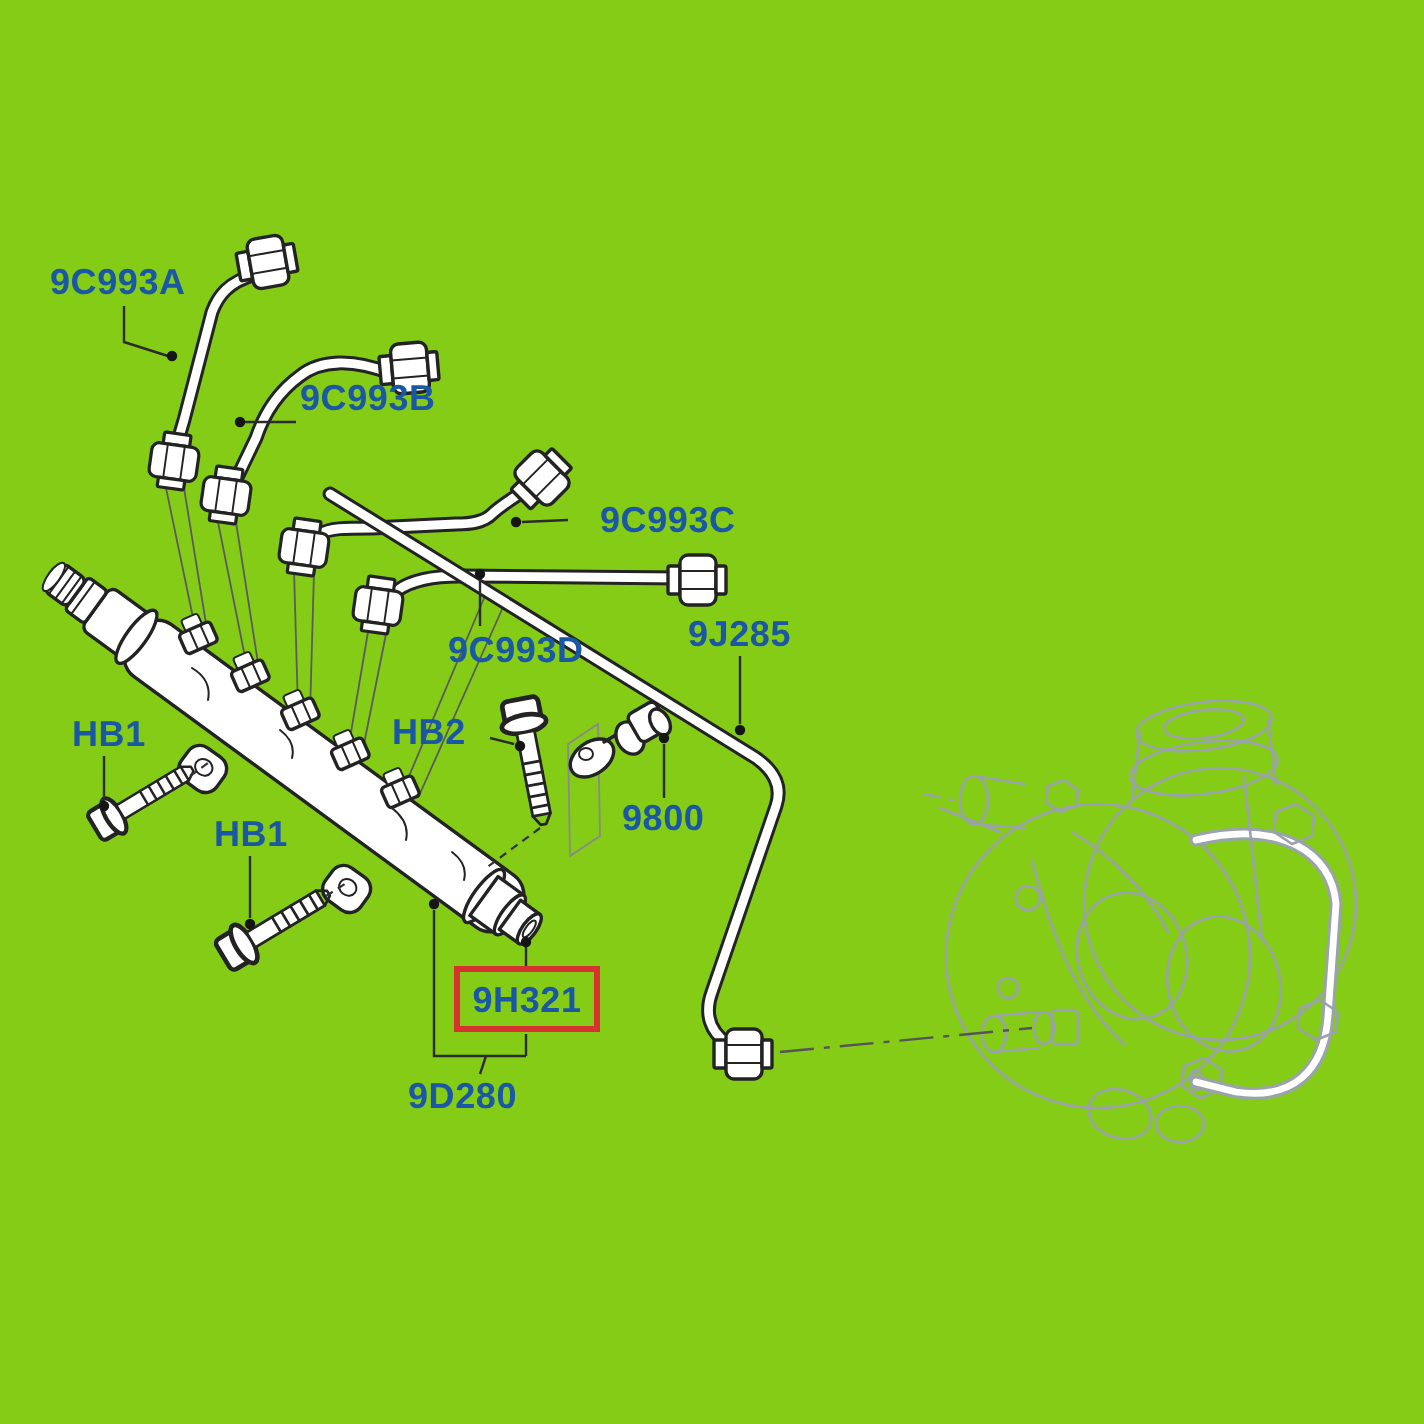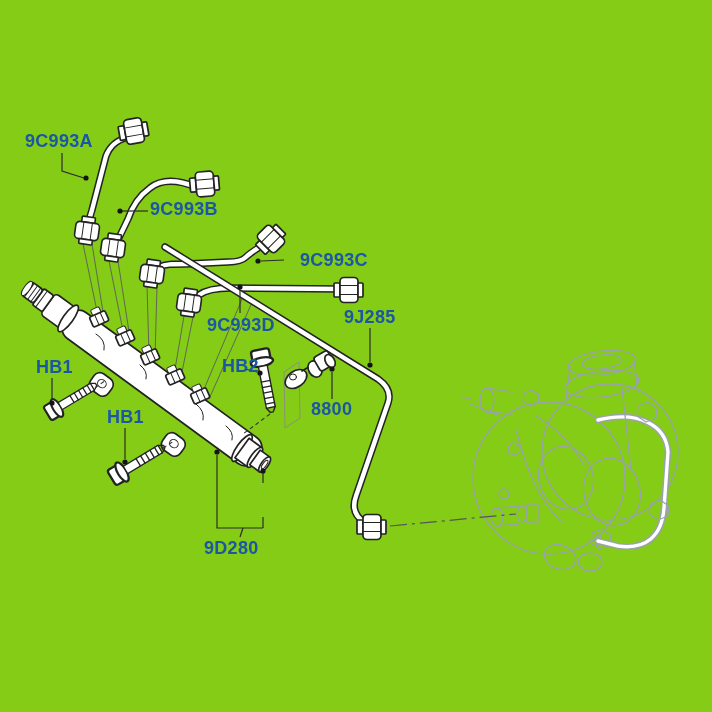--- a/index.html
+++ b/index.html
@@ -218,23 +218,26 @@
       <path class="leader" d="M 332,399 L 332,372"></path>
         <circle class="dot" cx="332" cy="369" r="2.6"></circle>
 
       <path class="leader" d="M 263,472 L 263,483 M 263,517 L 263,528 M 217,455 L 217,528 L 263,528 M 243,528 L 240,537"></path>
       <circle class="dot" cx="263" cy="471" r="2.6"></circle>
         <circle class="dot" cx="217" cy="452" r="2.6"></circle>
     </g>
   </svg>
 
   <div class="plabel" style="left:25px;top:132px">9C993A</div>
-  <div class="plabel" style="left:150px;top:200px">9C993B</div>
+  <div class="plabel" style="left:150px;top:190px">9C993B</div>
   <div class="plabel" style="left:300px;top:251px">9C993C</div>
-  <div class="plabel" style="left:207px;top:316px">9C993D</div>
+  <div class="plabel" style="left:224px;top:316px">9C993D</div>
   <div class="plabel" style="left:344px;top:308px">9J285</div>
   <div class="plabel" style="left:36px;top:358px">HB1</div>
   <div class="plabel" style="left:107px;top:408px">HB1</div>
-  <div class="plabel" style="left:222px;top:357px">HB2</div>
-  <div class="plabel" style="left:311px;top:400px">8800</div>
+  <div class="plabel" style="left:196px;top:357px">HB2</div>
+  <div class="plabel" style="left:311px;top:400px">9800</div>
+  <div class="highlight-box">
+    <span class="plabel">9H321</span>
+  </div>
   <div class="plabel" style="left:204px;top:539px">9D280</div>
 
 </div>
 
 </body></html>

